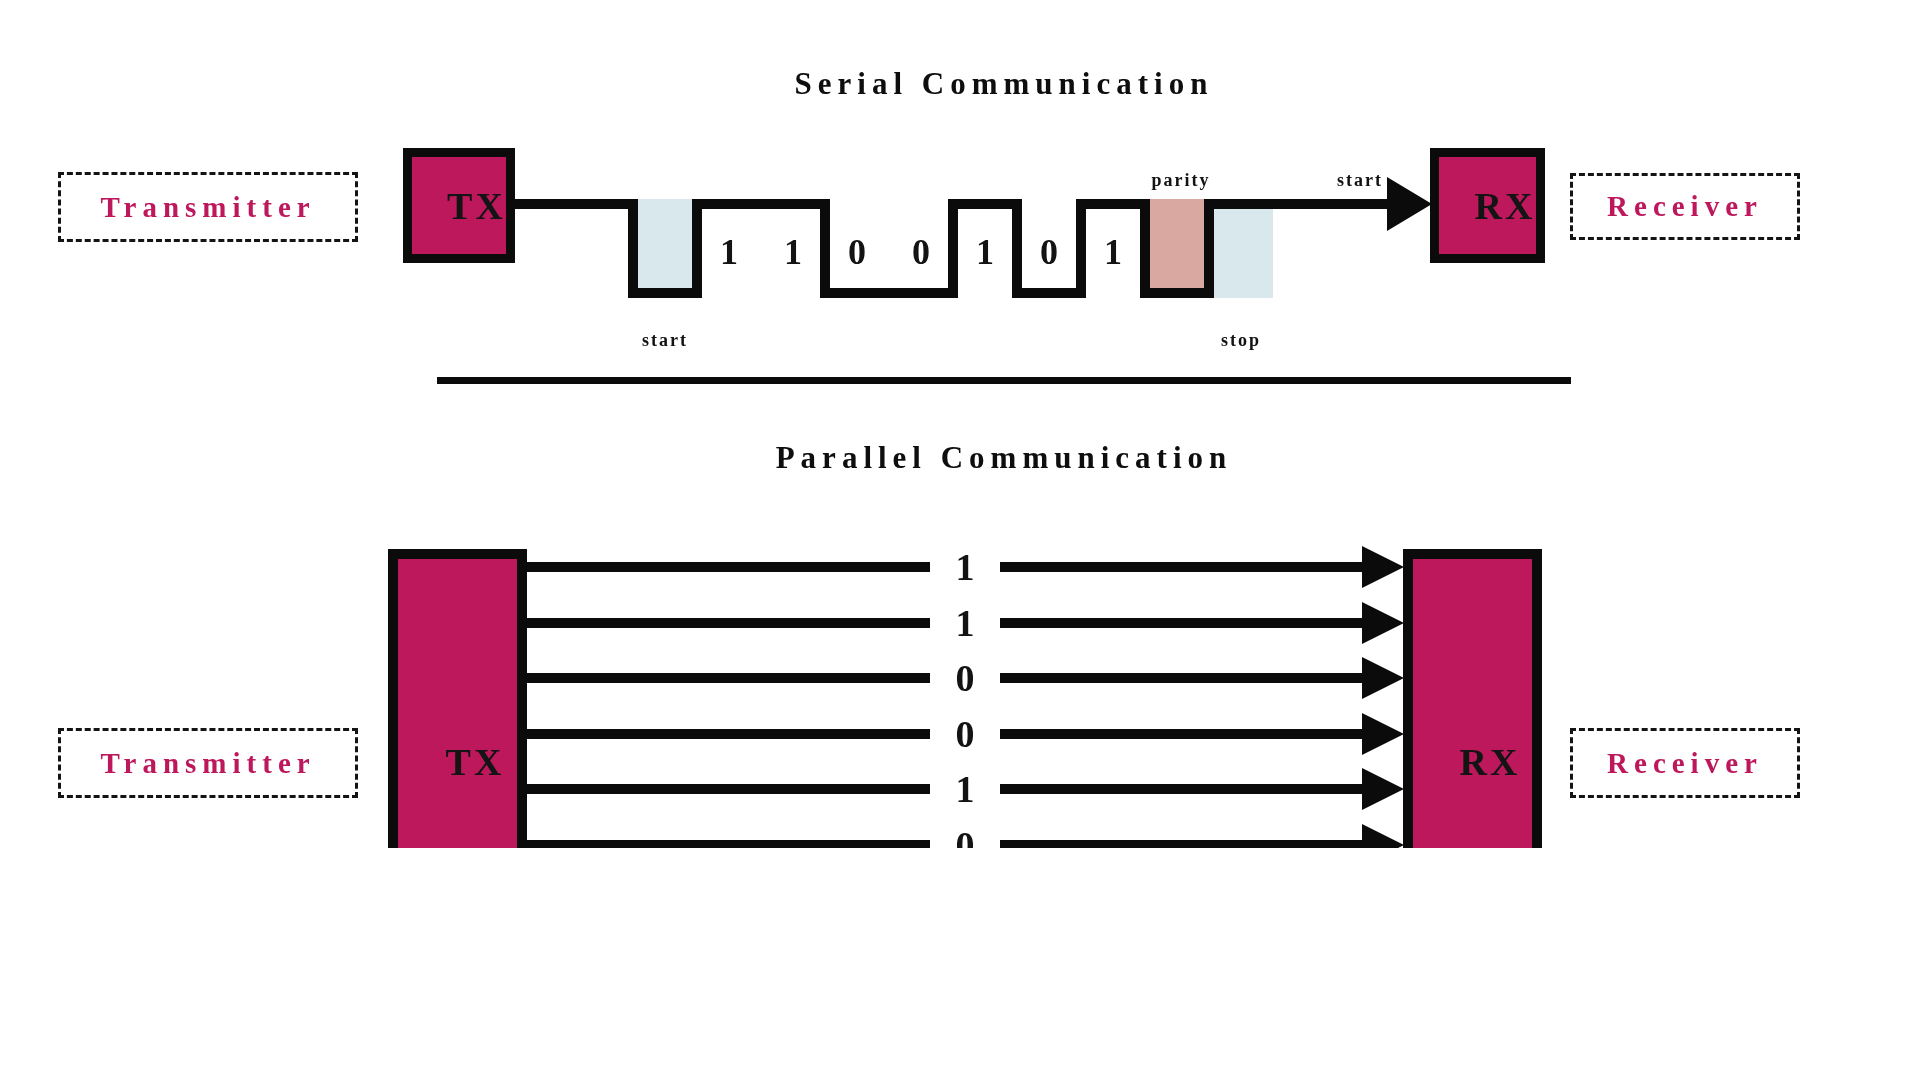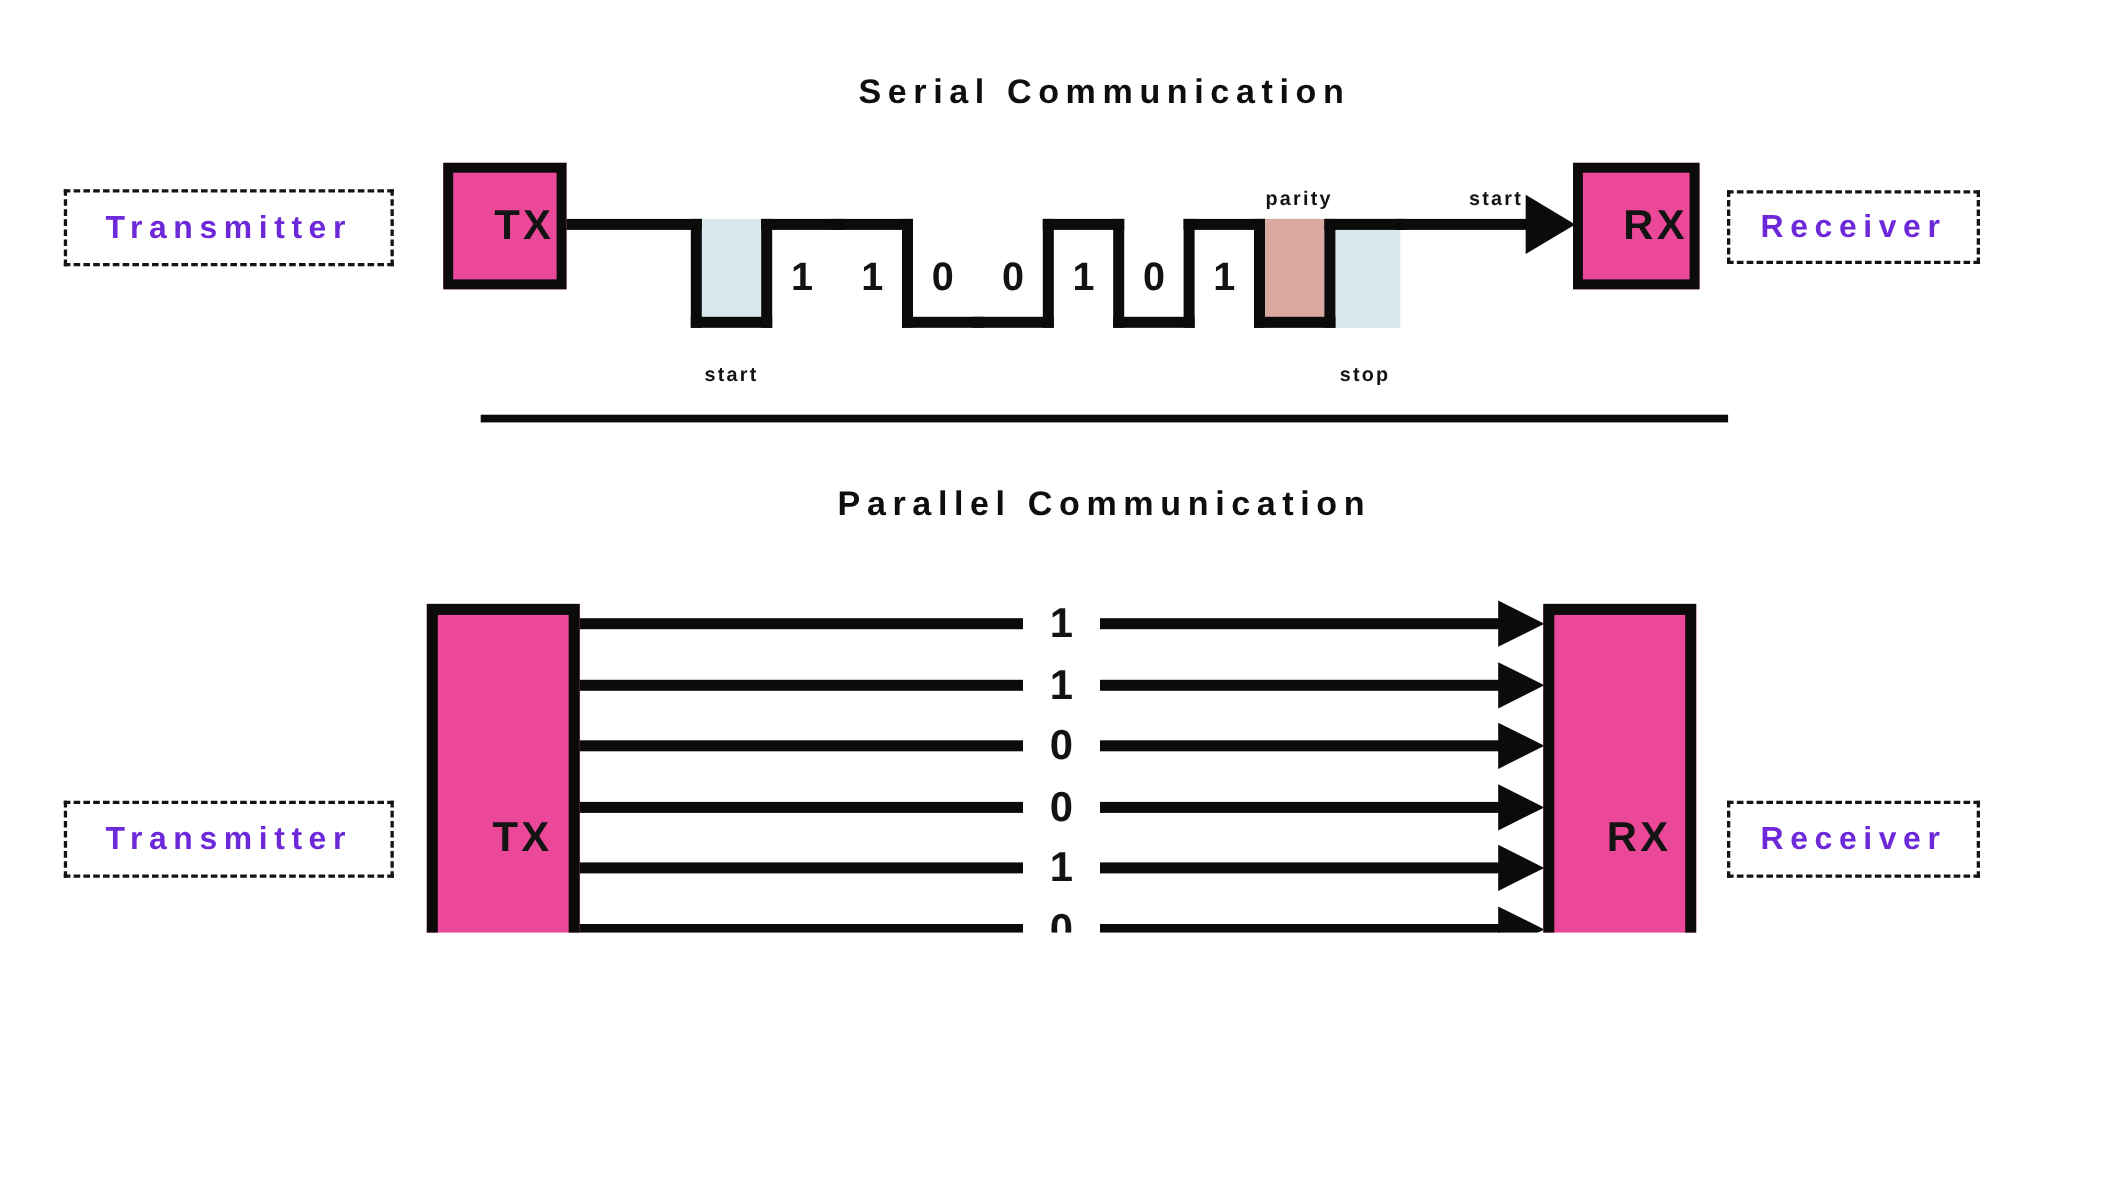--- a/index.html
+++ b/index.html
@@ -1,35 +1,35 @@
 <!DOCTYPE html>
 <html><head>
 <meta charset="utf-8">
 <style>
   html,body{margin:0;padding:0;background:#ffffff;}
   .stage{
     position:relative;width:1920px;height:848px;background:#ffffff;overflow:hidden;
-    font-family:Liberation Sans, sans-serif;color:#111;
+    font-family:Liberation Serif, serif;color:#111;
   }
   .abs{position:absolute;}
   .title{
     position:absolute;text-align:center;font-size:31px;font-weight:bold;
     letter-spacing:6px;color:#0e0e0e;white-space:nowrap;
   }
   .solid-box{
-    position:absolute;border:9px solid #0b0b0b;background:#ec4899;box-sizing:border-box;
+    position:absolute;border:9px solid #0b0b0b;background:#be185d;box-sizing:border-box;
     display:flex;align-items:center;justify-content:center;padding-left:35px;
   }
   .solid-box.thick{border-width:10px;}
   .box-label{font-size:38px;font-weight:bold;letter-spacing:3px;color:#141414;}
   .dashed-box{
     position:absolute;border:3px dashed #141414;box-sizing:border-box;
     display:flex;align-items:center;justify-content:center;
   }
-  .dashed-label{font-size:29px;font-weight:bold;letter-spacing:6px;color:#6d28d9;white-space:nowrap;}
+  .dashed-label{font-size:29px;font-weight:bold;letter-spacing:6px;color:#be185d;white-space:nowrap;}
   .small-label{
     position:absolute;width:160px;text-align:center;font-size:18px;font-weight:bold;
     letter-spacing:2px;color:#131313;white-space:nowrap;
   }
   .seg{position:absolute;background:#0b0b0b;}
   .shade{position:absolute;}
   .digit{
     position:absolute;text-align:center;font-weight:bold;color:#131313;
     font-size:36px;line-height:44px;width:44px;height:44px;
   }

